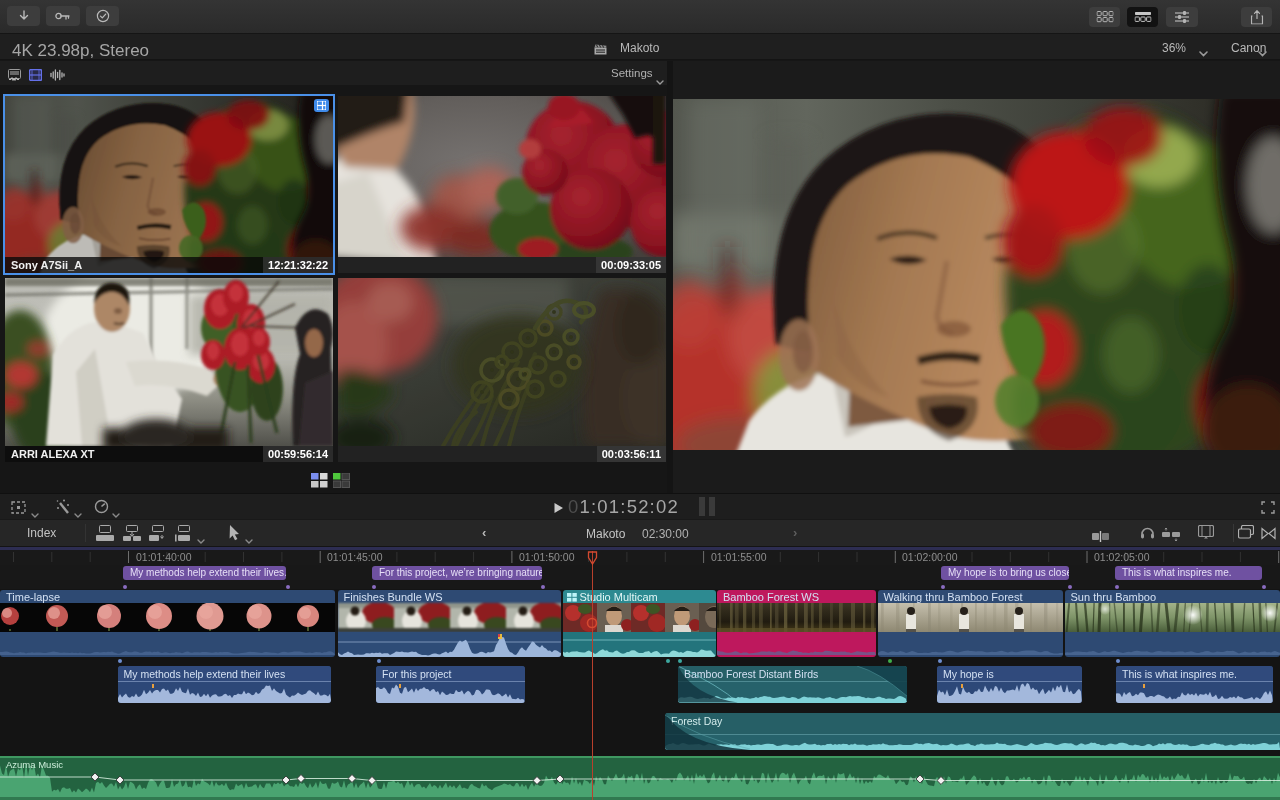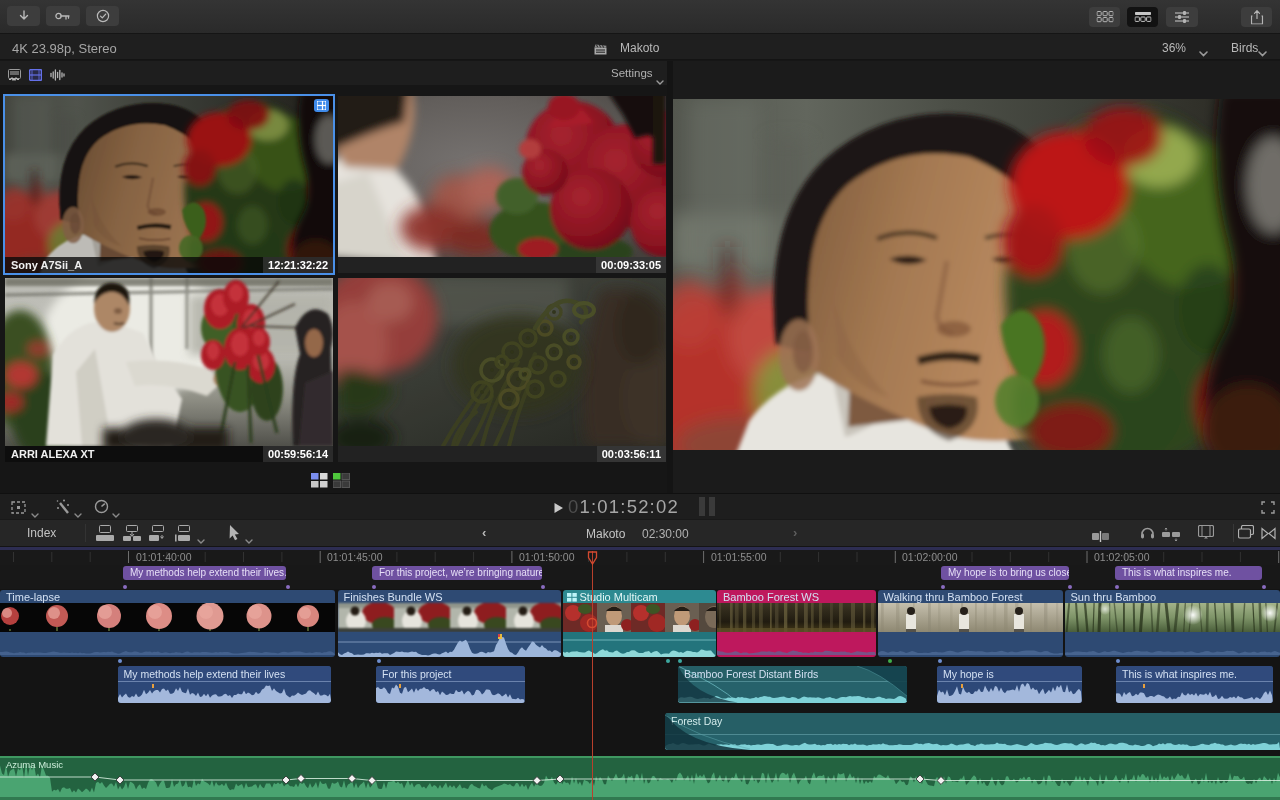--- a/index.html
+++ b/index.html
@@ -69,38 +69,38 @@
         </g>
       </svg>
     </div>
 <div class="btn" style="left:1241px;top:7px;width:31px;height:20px;">
       <svg width="13" height="15" viewBox="0 0 13 15">
         <path d="M2 6.5H1v8h11v-8h-1" stroke="#b5b5b5" stroke-width="1.2" fill="none"></path>
         <path d="M6.5 9V1.5M4 3.8L6.5 1.2 9 3.8" stroke="#b5b5b5" stroke-width="1.2" fill="none" stroke-linecap="round" stroke-linejoin="round"></path>
       </svg>
     </div>
 <div class="abs" style="left:0;top:34px;width:1280px;height:26px;background:#1f1f1f;border-bottom:1px solid #141414;"></div>
-<div class="abs" style="left:12px;top:41px;font-size:13px;color:#a6a6a6;">4K 23.98p, Stereo</div>
+<div class="abs" style="left:12px;top:41px;font-size:17px;color:#a6a6a6;">4K 23.98p, Stereo</div>
 <div class="abs" style="left:594px;top:41px;"><svg width="13" height="12" viewBox="0 0 13 12">
         <path d="M0.5 4.5h12v7h-12z" fill="#a9a9a9"></path>
         <path d="M0.5 4.5l1-3 11 1.2-0.4 1.8z" fill="#8e8e8e"></path>
         <g stroke="#1f1f1f" stroke-width="1">
           <line x1="2.5" y1="1.7" x2="3.6" y2="4.2"></line>
           <line x1="5.5" y1="2" x2="6.6" y2="4.4"></line>
           <line x1="8.5" y1="2.3" x2="9.6" y2="4.6"></line>
           <line x1="2" y1="7" x2="11" y2="7"></line>
           <line x1="2" y1="9.2" x2="11" y2="9.2"></line>
         </g>
       </svg></div>
 <div class="abs" style="left:620px;top:41px;font-size:12px;color:#b9b9b9;">Makoto</div>
 <div class="abs" style="left:1162px;top:41px;font-size:12px;color:#b9b9b9;">36%</div>
 <div class="abs" style="left:1199px;top:43px;"><svg width="9" height="6" viewBox="0 0 9 6">
         <path d="M1 1l3.5 3.5L8 1" stroke="#9a9a9a" stroke-width="1.6" fill="none" stroke-linecap="round"></path>
       </svg></div>
-<div class="abs" style="left:1231px;top:41px;font-size:12px;color:#b9b9b9;">Birds</div>
+<div class="abs" style="left:1231px;top:41px;font-size:12px;color:#b9b9b9;">Canon</div>
 <div class="abs" style="left:1258px;top:43px;"><svg width="9" height="6" viewBox="0 0 9 6">
         <path d="M1 1l3.5 3.5L8 1" stroke="#9a9a9a" stroke-width="1.6" fill="none" stroke-linecap="round"></path>
       </svg></div>
 <div class="abs" style="left:0;top:61px;width:1280px;height:432px;background:#1b1b1b;"></div>
 <div class="abs" style="left:0;top:61px;width:667px;height:24px;background:#1e1e1e;"></div>
 <div class="abs" style="left:8px;top:67px;"><svg width="13" height="12" viewBox="0 0 13 12">
         <rect x="0.5" y="0.5" width="12" height="9" rx="1" stroke="#9a9a9a" stroke-width="1" fill="none"></rect>
         <rect x="2" y="2" width="9" height="4" fill="#9a9a9a" opacity="0.6"></rect>
         <path d="M1 10.5h2l1-2 1 3 1-2 1 2 1-3 1 2h2" stroke="#bdbdbd" stroke-width="1" fill="none"></path>
       </svg></div>

